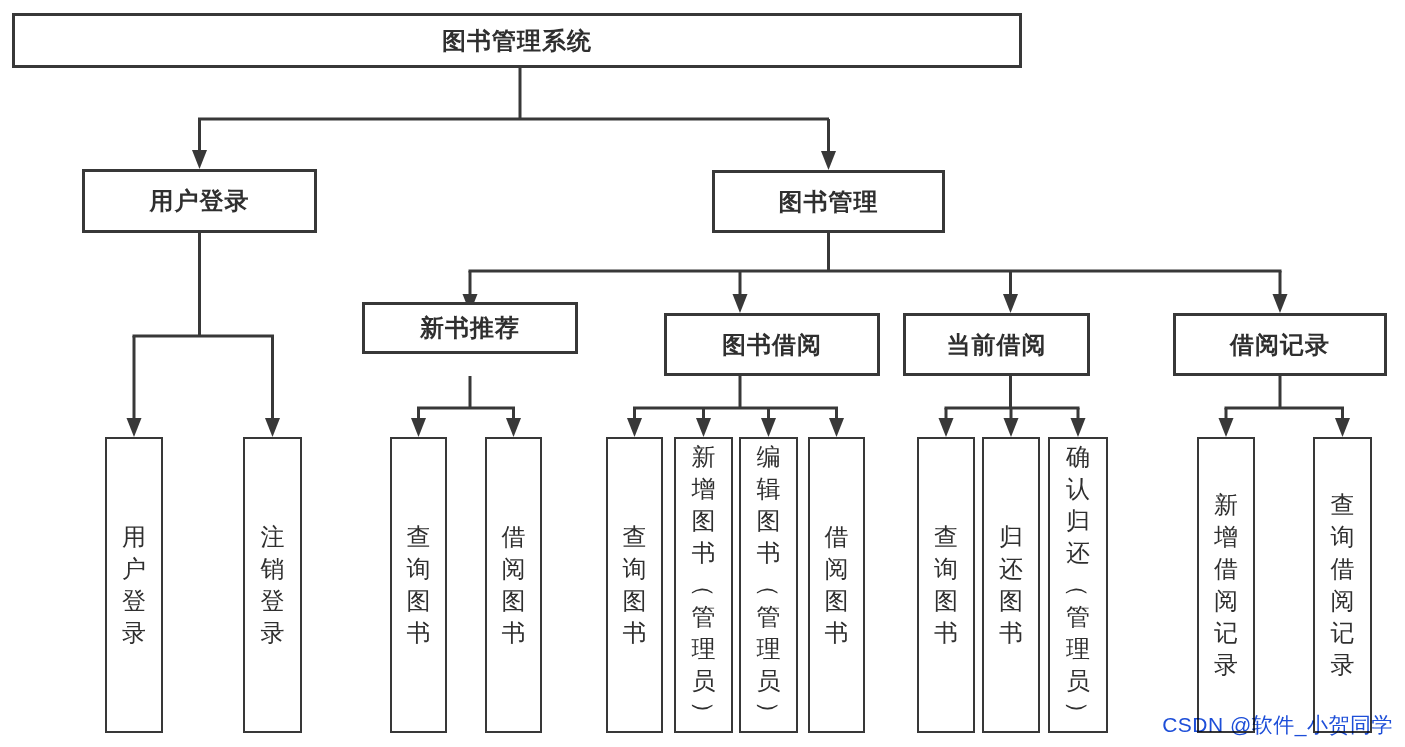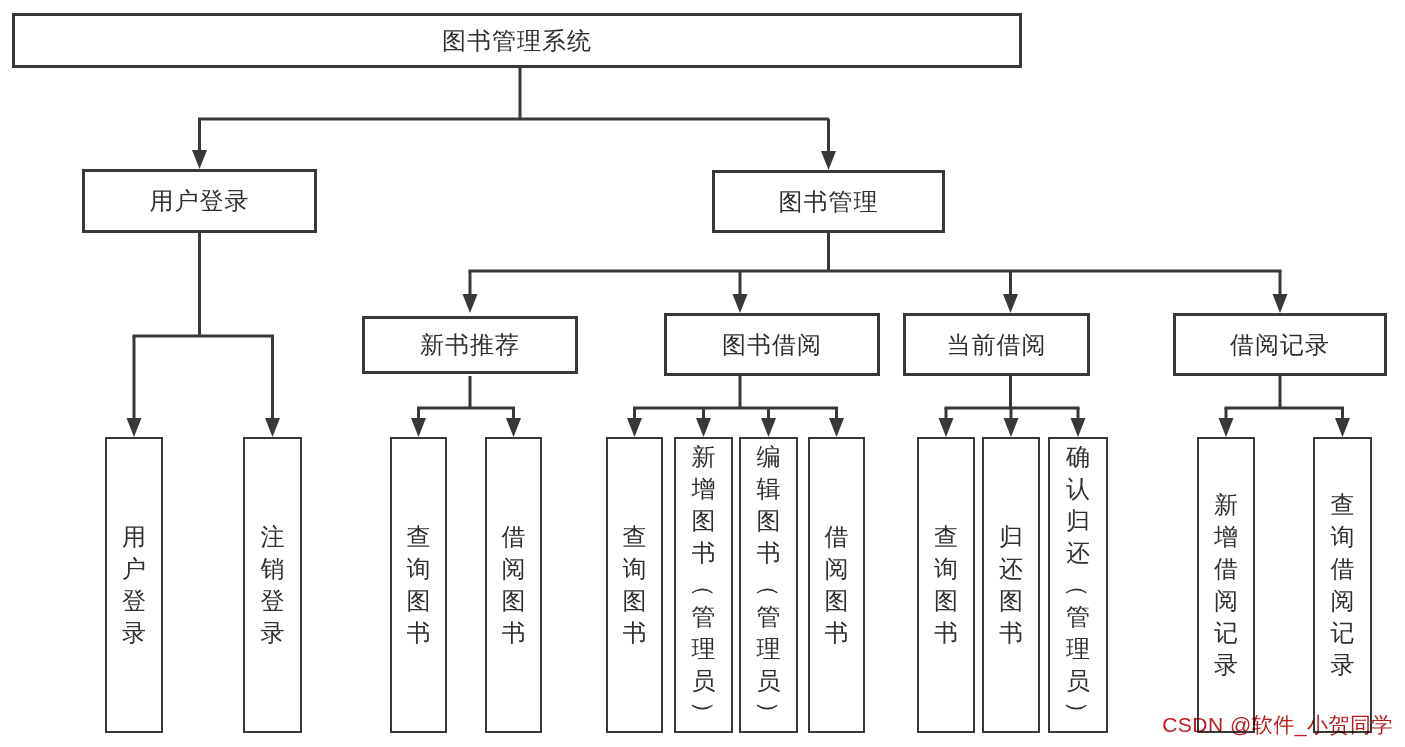--- a/index.html
+++ b/index.html
@@ -19,21 +19,21 @@
     position:absolute;
     box-sizing:border-box;
     background:#ffffff;
     border:3px solid var(--line);
     color:var(--text);
     display:flex;
     align-items:center;
     justify-content:center;
     z-index:2;
   }
-  .node.h{font-size:24px;letter-spacing:1px;}
+  .node.h{font-size:24px;letter-spacing:1px;font-weight:bold;}
   .node.v{border-width:2.5px;}
   .node.v .vtext{
     display:flex;
     flex-direction:column;
     align-items:center;
     justify-content:center;
   }
   .node.v .vtext span{
     display:block;
     font-size:24px;
@@ -128,21 +128,21 @@
     <span>图书管理系统</span>
   </div>
 
   <div class="node h" style="left:712px;top:170px;width:233px;height:63px">
     <span>图书管理</span>
   </div>
   <div class="node h" style="left:82px;top:169px;width:235px;height:64px">
     <span>用户登录</span>
   </div>
 
-  <div class="node h" style="left:362px;top:316px;width:216px;height:58px">
+  <div class="node h" style="left:362px;top:302px;width:216px;height:52px">
     <span>新书推荐</span>
   </div>
   <div class="node h" style="left:664px;top:313px;width:216px;height:63px">
     <span>图书借阅</span>
   </div>
   <div class="node h" style="left:903px;top:313px;width:187px;height:63px">
     <span>当前借阅</span>
   </div>
   <div class="node h" style="left:1173px;top:313px;width:214px;height:63px">
     <span>借阅记录</span>
@@ -269,14 +269,14 @@
     <span class="vtext">
         <span>查</span>
         <span>询</span>
         <span>借</span>
         <span>阅</span>
         <span>记</span>
         <span>录</span>
       </span>
   </div>
 
-  <div class="watermark" style="color: #b91c1c;">CSDN @软件_小贺同学</div>
+  <div class="watermark" style="color: #1d4ed8;">CSDN @软件_小贺同学</div>
 </div>
 
 </body></html>

